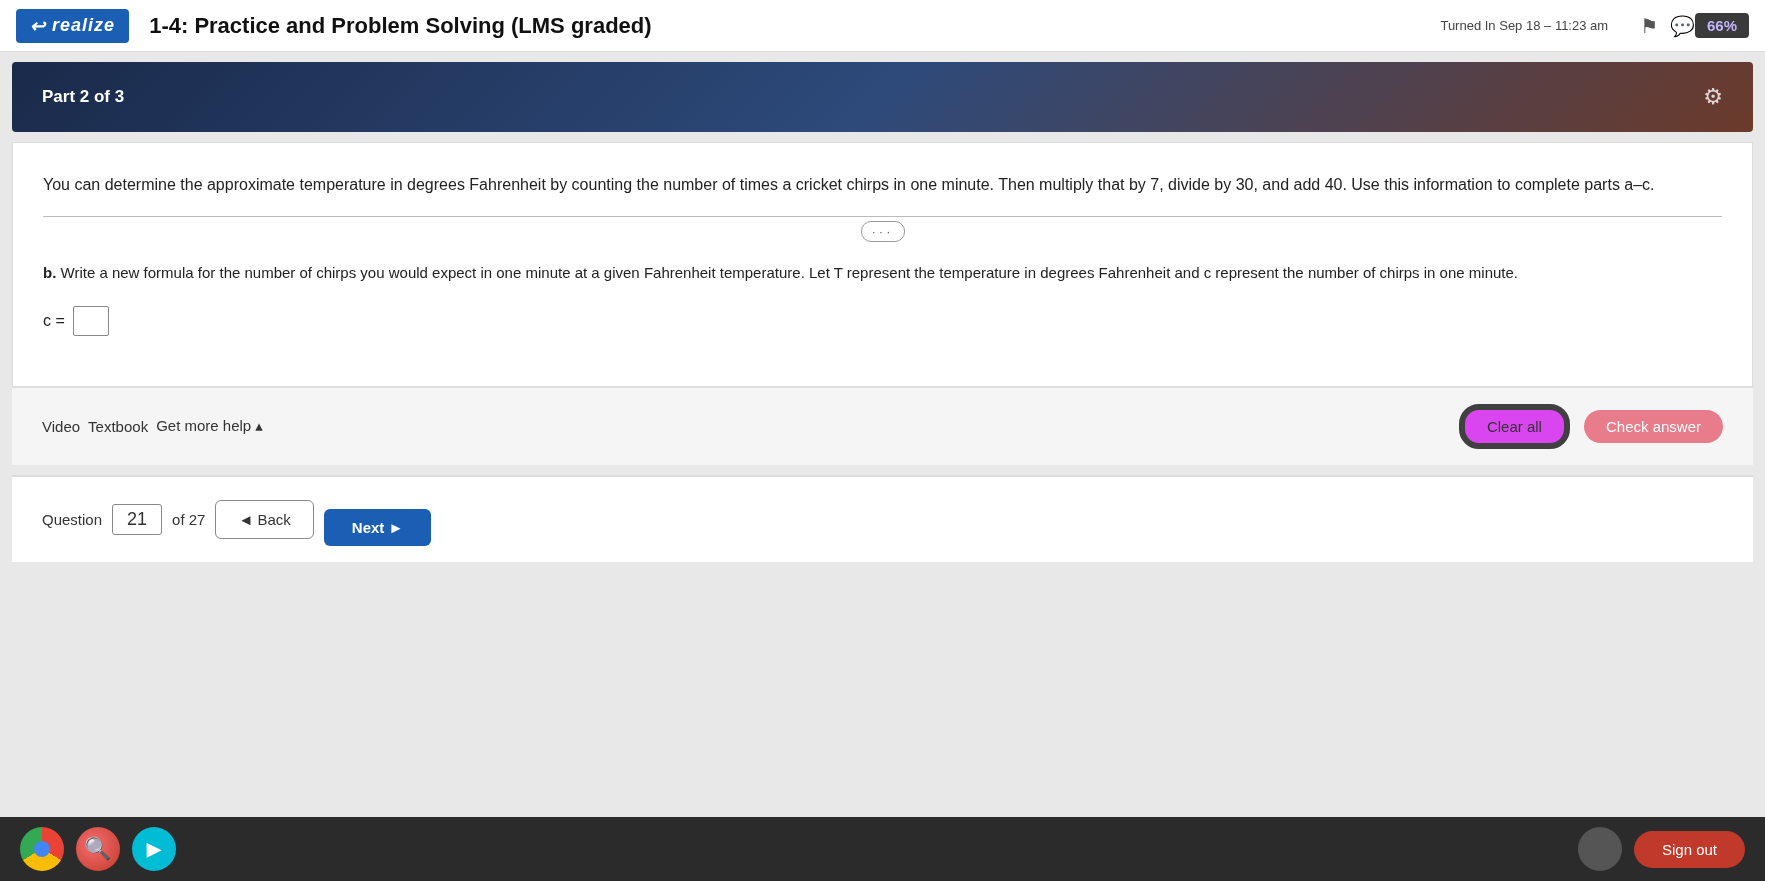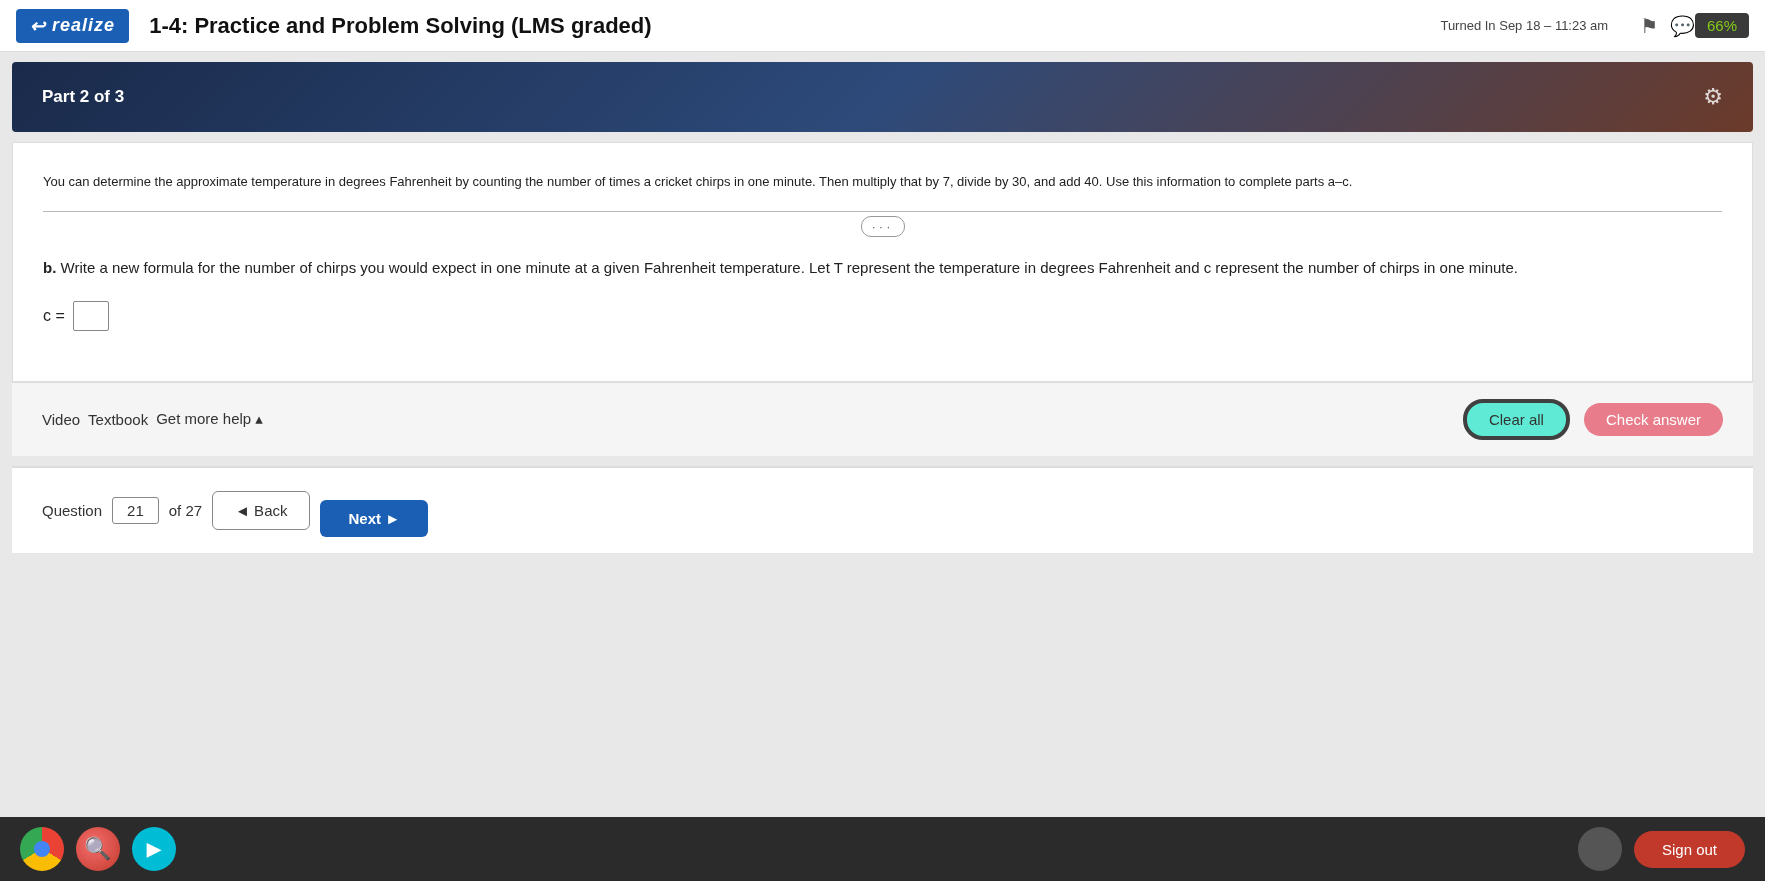--- a/index.html
+++ b/index.html
@@ -42,25 +42,25 @@
       color: #111;
       flex: 1;
     }
     .turned-in {
       font-size: 13px;
       color: #444;
       margin-right: 20px;
     }
     .score-badge {
       background: #3a3a3a;
-      color: #84cc16;
+      color: #c4b5fd;
       border-radius: 4px;
       padding: 4px 12px;
       font-size: 15px;
-      font-weight: normal;
+      font-weight: bold;
     }
     .top-icons {
       display: flex;
       align-items: center;
       gap: 12px;
       margin-left: 12px;
     }
     .icon-btn {
       background: none;
       border: none;
@@ -92,21 +92,21 @@
 
     
     .main-content {
       background: #fff;
       margin: 0 12px;
       padding: 28px 30px 20px 30px;
       border: 1px solid #ddd;
     }
 
     .problem-text {
-      font-size: 13px;
+      font-size: 16px;
       color: #222;
       line-height: 1.7;
       margin-bottom: 18px;
     }
 
     .divider-line {
       border: none;
       border-top: 1px solid #bbb;
       margin: 16px 0;
       position: relative;
@@ -183,22 +183,22 @@
       color: #333;
       cursor: pointer;
       font-weight: 500;
     }
     .action-buttons {
       display: flex;
       gap: 14px;
       align-items: center;
     }
     .clear-btn {
-      background: #5eead4;
-      border: 4px solid #404040;
+      background: #d946ef;
+      border: 6px solid #404040;
       border-radius: 20px;
       padding: 8px 22px;
       font-size: 15px;
       cursor: pointer;
       color: #333;
     }
     .check-btn {
       background: #e87c8a;
       border: none;
       border-radius: 20px;
@@ -233,21 +233,21 @@
       display: flex;
       align-items: center;
       gap: 10px;
       font-size: 15px;
       color: #333;
     }
     .question-num-box {
       border: 1px solid #888;
       border-radius: 3px;
       padding: 4px 14px;
-      font-size: 15px;
+      font-size: 18px;
       min-width: 40px;
       text-align: center;
     }
     .back-btn {
       background: #fff;
       border: 1px solid #888;
       border-radius: 6px;
       padding: 10px 22px;
       font-size: 15px;
       cursor: pointer;

